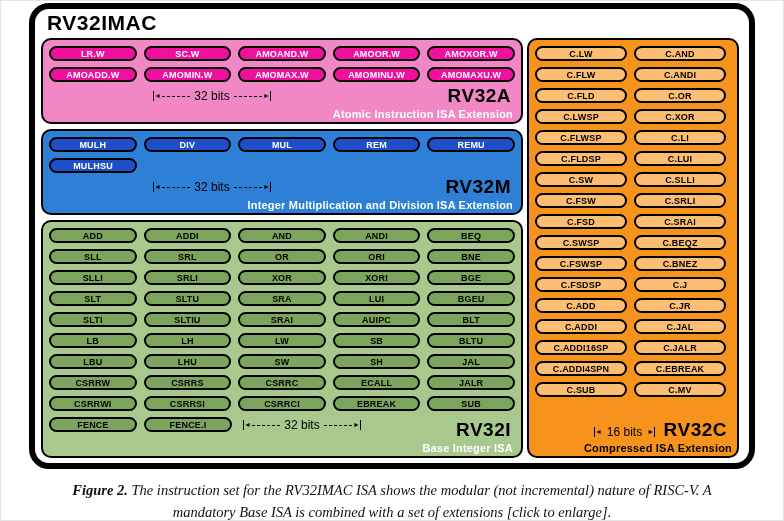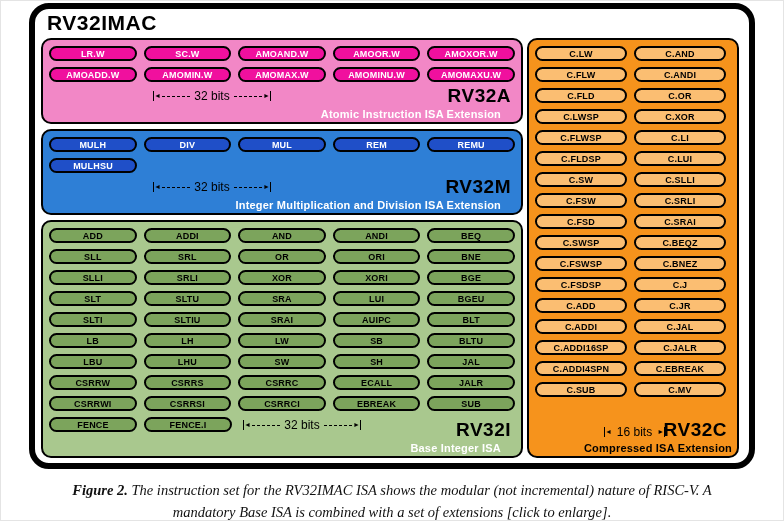--- a/index.html
+++ b/index.html
@@ -54,34 +54,34 @@
   .pill-m { background: var(--rv32m-pill, #1F4FC8); color:#fff; }
   .pill-i { background: var(--rv32i-pill, #7CA45C); color:#000; }
   .pill-c { background: var(--rv32c-pill, #FBBE72); color:#000; width: 92px; }
 
   
   .region-name {
     position:absolute; right:10px; bottom:15px;
     font-size:19px; font-weight:bold; color:#000; letter-spacing:0.5px;
   }
   .region-subtitle {
-    position:absolute; right:20px; bottom:2px;
+    position:absolute; right:8px; bottom:2px;
     font-size:11px; font-weight:bold; color:#fff; letter-spacing:0.2px;
   }
   .rv32c .region-subtitle { color:#000; right:5px; }
 
   
   .bits-arrow { position:absolute; display:flex; align-items:center; height:12px; color:#000; }
   .endbar { width:1px; height:10px; background:#000; }
   .ah { font-size:7px; line-height:10px; }
   .dash { flex:1; border-top:1px dashed #000; margin:0 1px; }
   .bits-label { font-size:12px; padding:0 3px; white-space:nowrap; }
   .arrow-a, .arrow-m { left:110px; top:50px; width:118px; }
   .arrow-i { left:200px; top:197px; width:118px; }
-  .arrow-c { left:32px; top:386px; width:104px;padding-left:43px; }
+  .arrow-c { left:22px; top:386px; width:104px;padding-left:43px; }
 
   
   .caption {
     width: 700px; margin: 10px auto 0;
     text-align: center;
     font-family: "Liberation Serif", serif;
     font-style: italic;
     font-size: 14.5px; color:#111;
     line-height: 1.55;
   }

